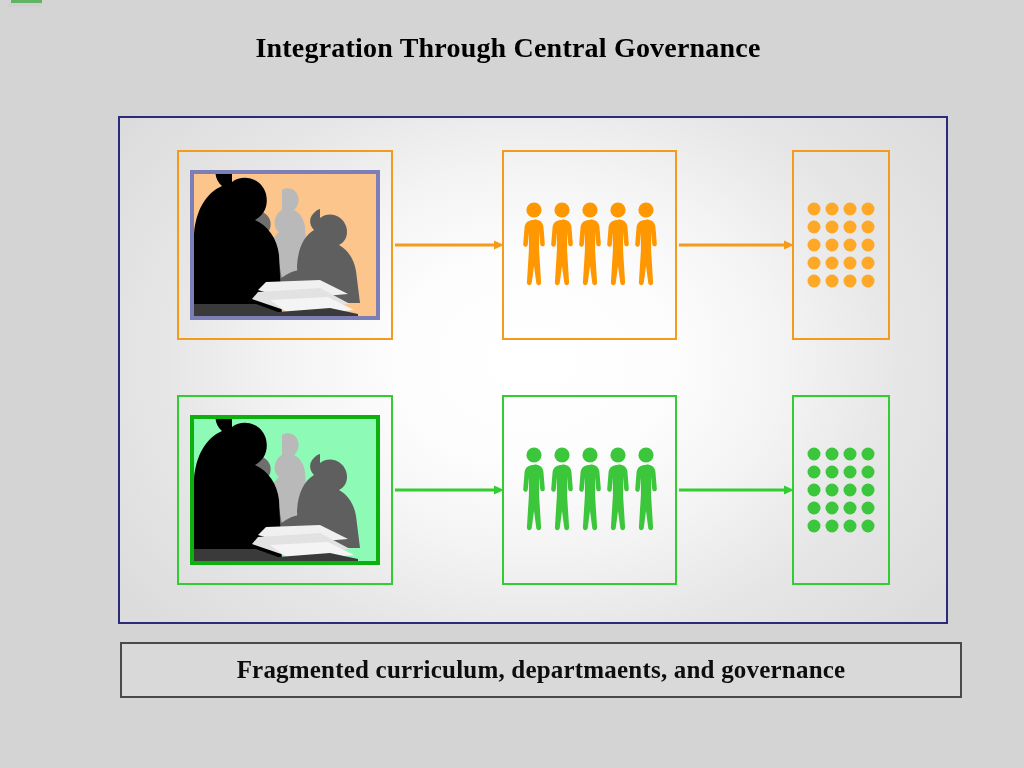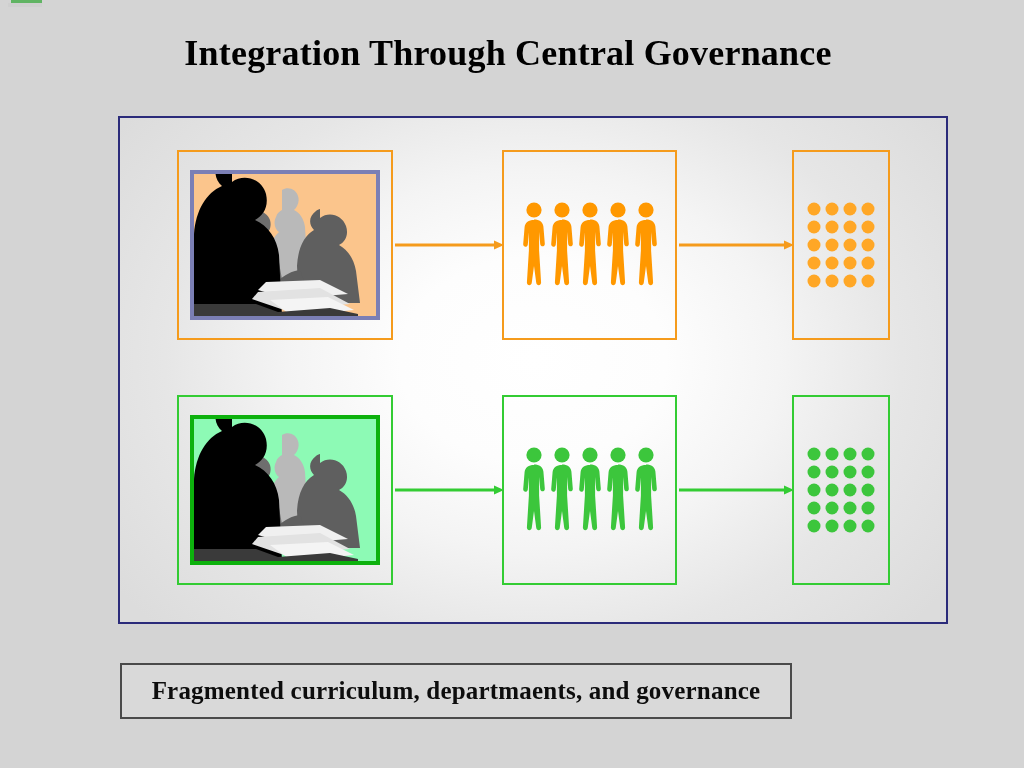--- a/index.html
+++ b/index.html
@@ -36,21 +36,21 @@
     background: #cfcfcf;
   }
 
   
   #slide-title {
     position: absolute;
     left: 0;
     top: 30px;
     width: 1016px;
     text-align: center;
-    font-size: 36px;
+    font-size: 28px;
     font-weight: bold;
     color: #000;
     line-height: 1.32;
     letter-spacing: 0.2px;
   }
   #slide-title .line2 { display: block; }
 
   
   #diagram-container {
     position: absolute;
@@ -153,22 +153,22 @@
   #arrow-top-1    { left: 274px; width: 110px; }
   #arrow-top-2    { left: 558px; width: 116px; }
   #arrow-bottom-1 { left: 274px; width: 110px; }
   #arrow-bottom-2 { left: 558px; width: 116px; }
   .arrow-connector svg { display: block; width: 100%; height: 10px; }
 
   
   #caption-box {
     position: absolute;
     left: 120px;
-    top: 663px;
-    width: 672px;
+    top: 642px;
+    width: 842px;
     height: 56px;
     border: 2px solid #4a4a4a;
     background: #d9d9d9;
     display: flex;
     align-items: center;
     justify-content: center;
   }
   #caption-text {
     font-size: 25px;
     font-weight: bold;

